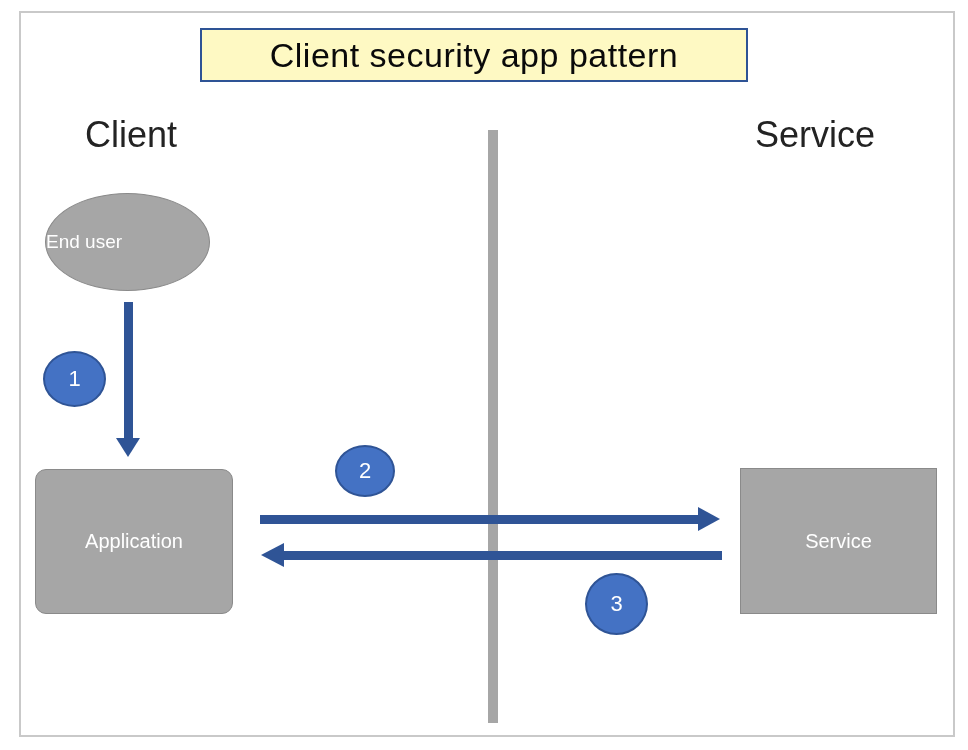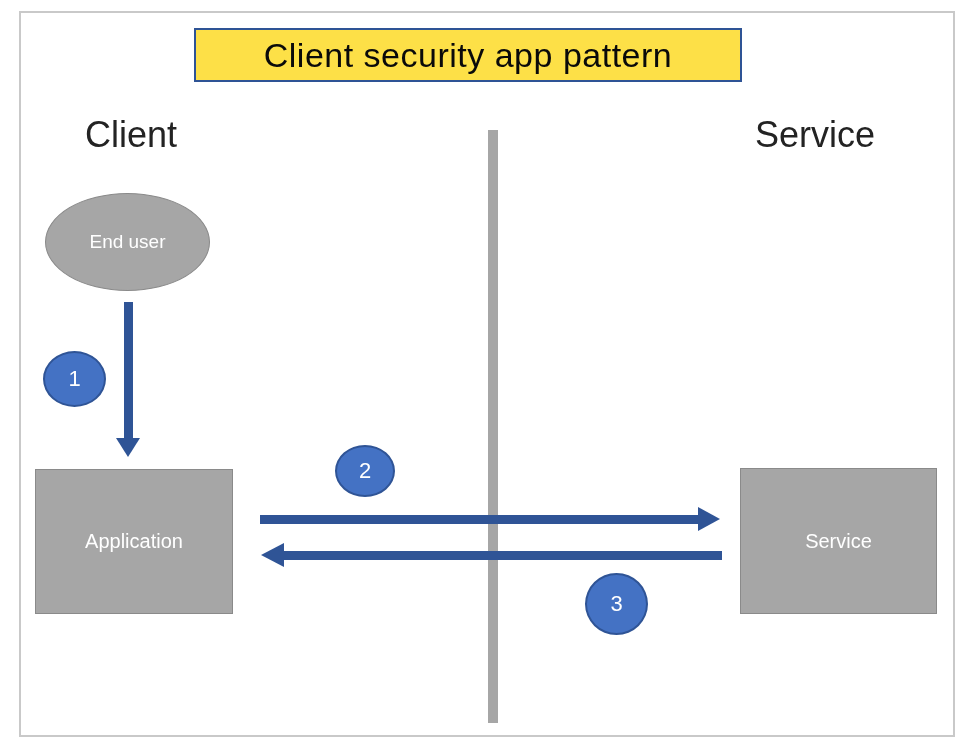--- a/index.html
+++ b/index.html
@@ -13,25 +13,25 @@
   }
   .page-border {
     position: absolute;
     left: 19px; top: 11px;
     width: 936px; height: 726px;
     border: 2px solid var(--page-border, #c9c9c9);
     box-sizing: border-box;
   }
   .title-box {
     position: absolute;
-    left: 194px; top: 28px;
+    left: 200px; top: 28px;
     width: 548px; height: 54px;
     border: 2px solid var(--title-border, #2e5395);
     box-sizing: border-box;
-    background: #fde047;
+    background: #fef9c3;
     display: flex; align-items: center; justify-content: center;
     font-size: 34px;
     color: #0a0a0a;
     letter-spacing: 0.5px;
   }
   .col-label {
     position: absolute;
     top: 108px;
     height: 54px;
     line-height: 54px;
@@ -48,34 +48,34 @@
     background: var(--divider-gray, #a6a6a6);
   }
   .ellipse {
     position: absolute;
     left: 45px; top: 193px;
     width: 165px; height: 98px;
     background: var(--node-gray, #a6a6a6);
     border: 1px solid var(--node-border, #8a8a8a);
     border-radius: 50%;
     box-sizing: border-box;
-    display: flex; align-items: center; justify-content: center;
+    display: flex; align-items: center; 
     color: #ffffff;
     font-size: 19px;
   }
   .node-box {
     position: absolute;
     background: var(--node-gray, #a6a6a6);
     border: 1px solid var(--node-border, #8a8a8a);
     box-sizing: border-box;
     display: flex; align-items: center; justify-content: center;
     color: #ffffff;
     font-size: 20px;
   }
-  .app-box     { left: 35px;  top: 469px; width: 198px; height: 145px; }
+  .app-box     { left: 35px;  top: 469px; width: 198px; height: 145px; border-radius: 11px; }
   .service-box { left: 740px; top: 468px; width: 197px; height: 146px; }
   .badge {
     position: absolute;
     background: var(--badge-blue, #4472c4);
     border: 2px solid var(--badge-border, #2f5496);
     border-radius: 50%;
     box-sizing: border-box;
     display: flex; align-items: center; justify-content: center;
     color: #ffffff;
     font-size: 22px;

